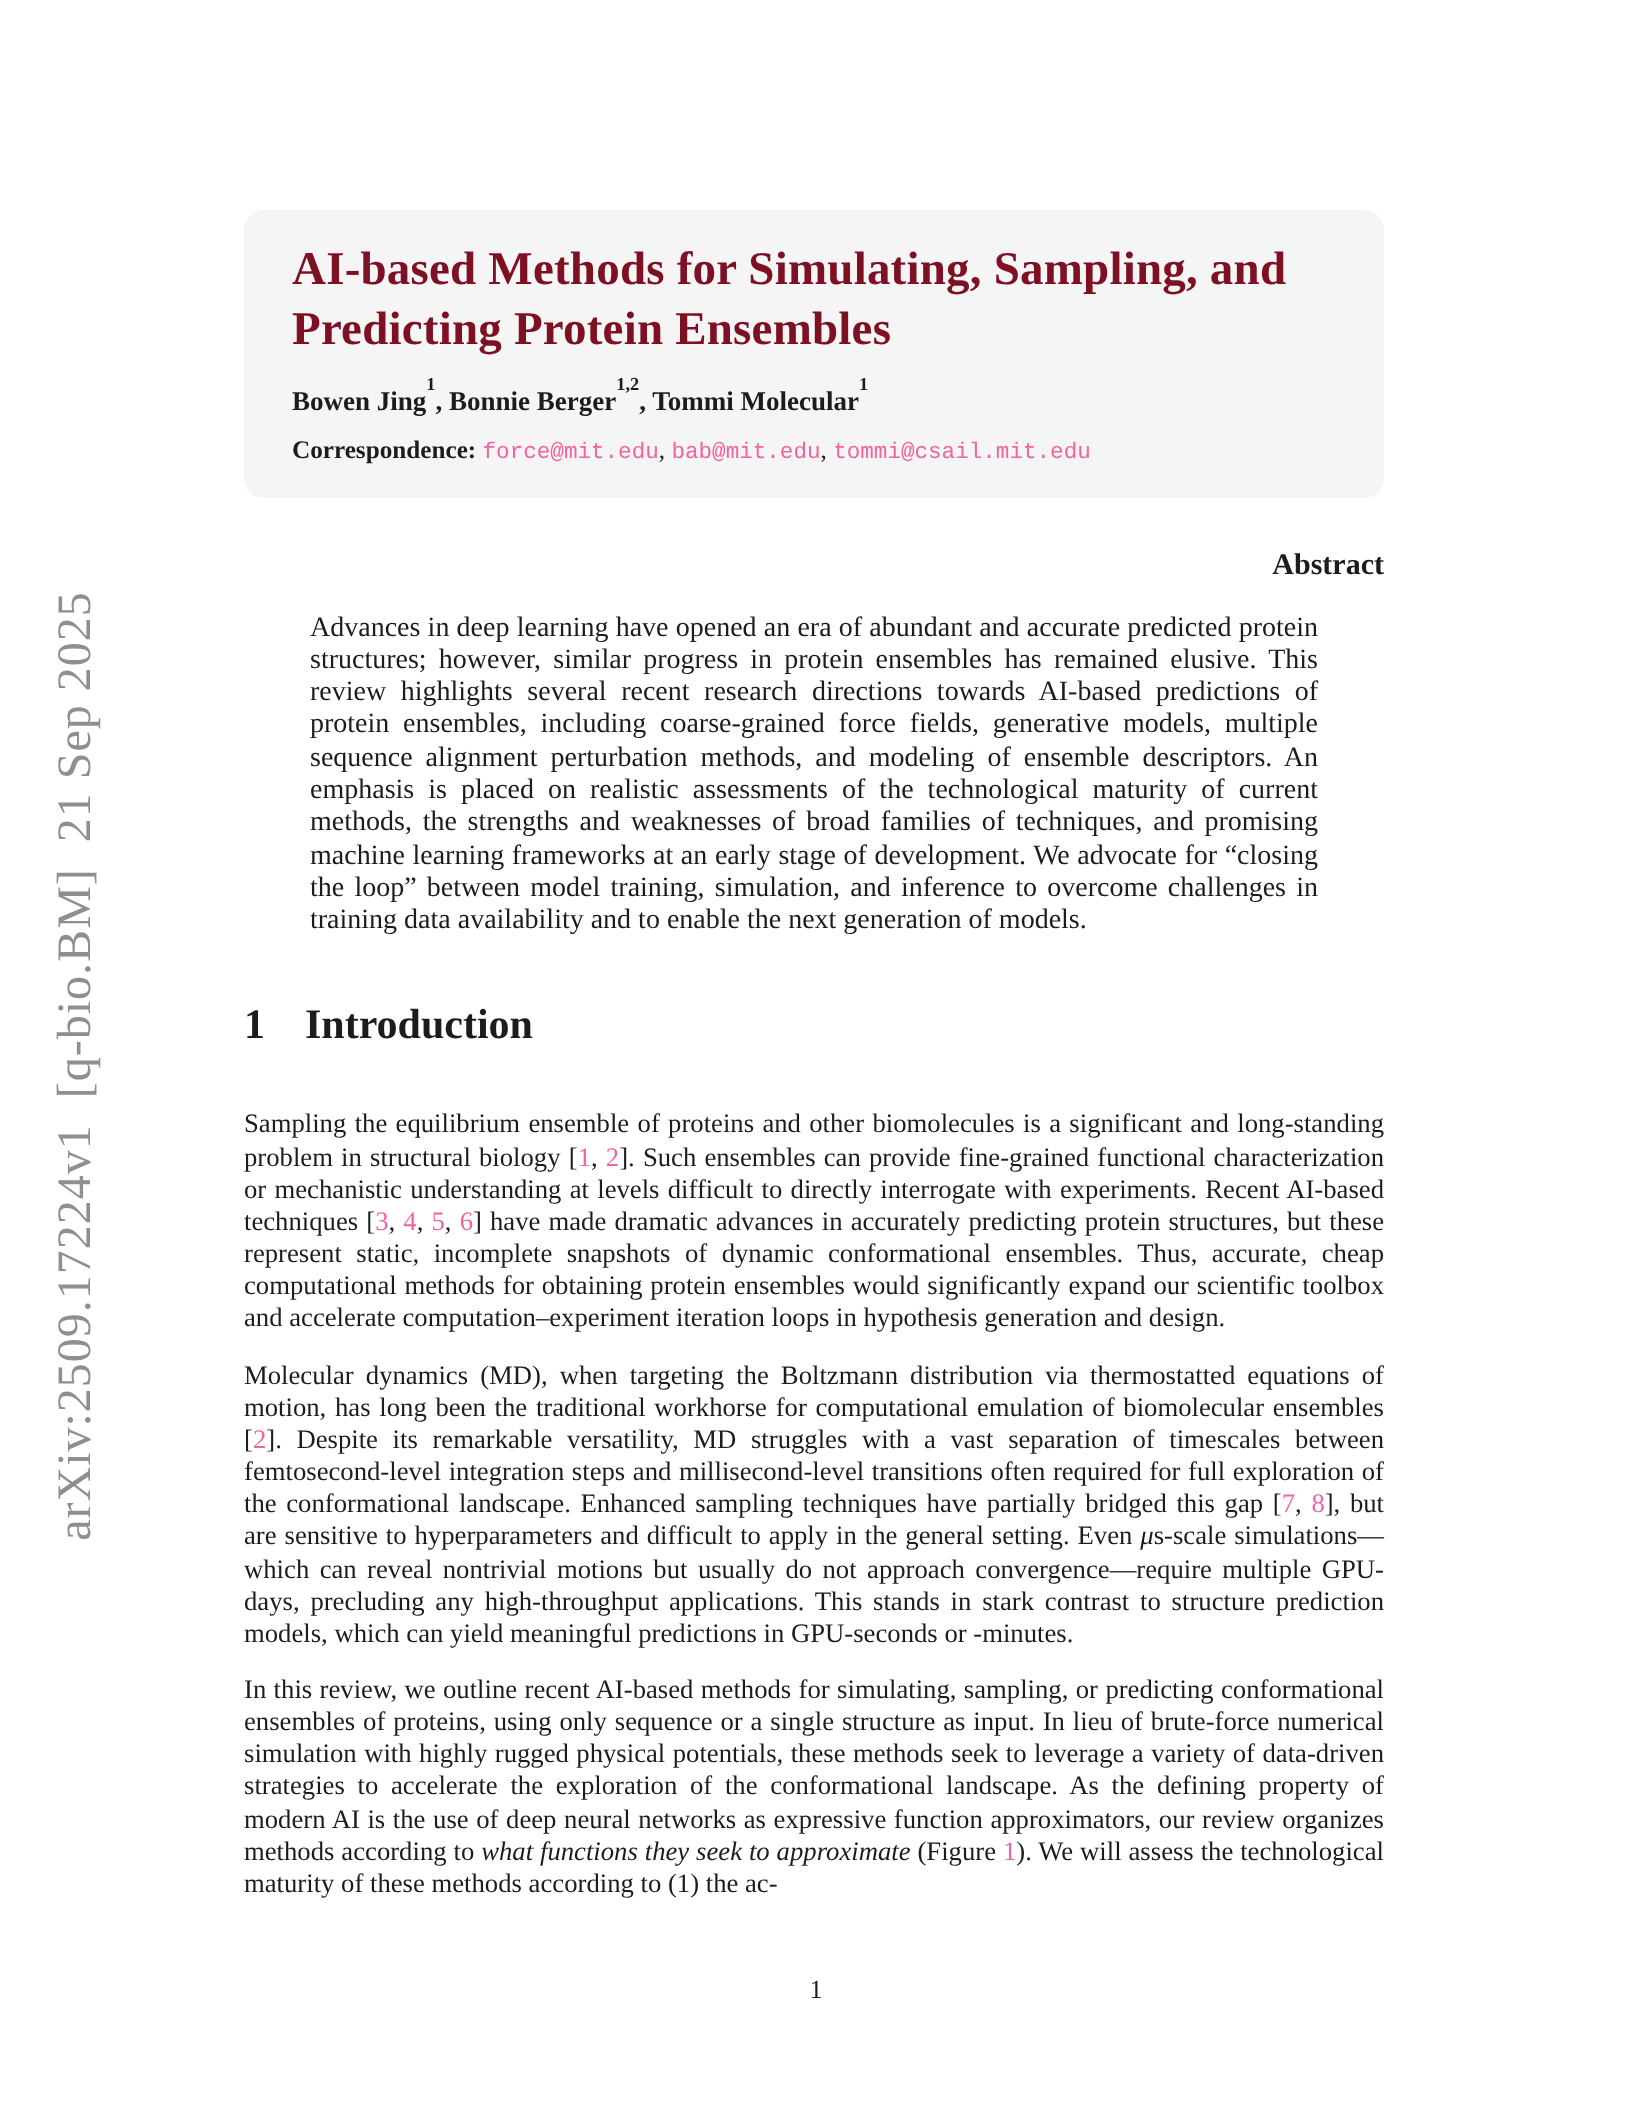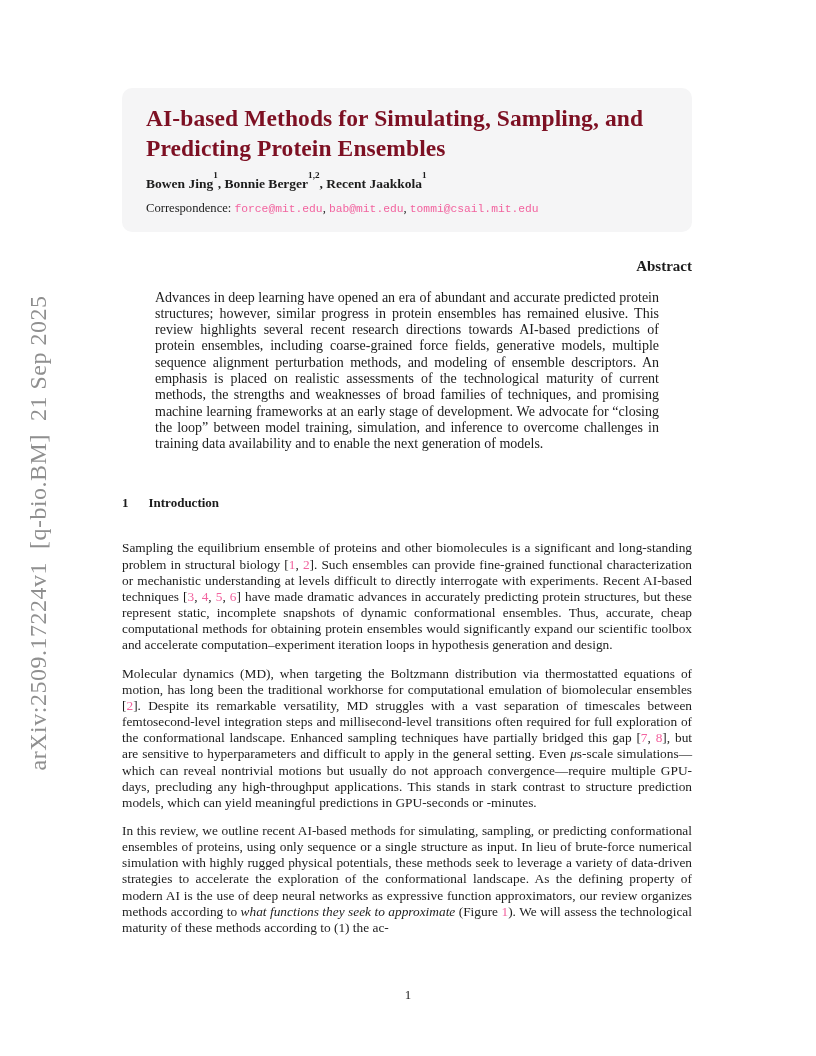--- a/index.html
+++ b/index.html
@@ -19,42 +19,42 @@
     width:560px; height:30px;
     transform:rotate(-90deg);
     text-align:center;
     font-size:24px;
     color:#8f8f8f;
     white-space:pre;
     letter-spacing:0.5px;
   }
 
   
-  .main { position:absolute; left:122px; top:88px; width:570px; }
+  .main { position:absolute; left:122px; top:105px; width:570px; }
 
   
   .header-card {
     background:#f5f5f6;
     border-radius:10px;
     padding:15px 24px 16px 24px;
     box-sizing:border-box;
     width:570px;
   }
   .paper-title {
     color:#7d1023;
     font-weight:bold;
     font-size:23.5px;
     line-height:30px;
     letter-spacing:0.1px;
   }
   .authors-line { margin-top:11px; font-size:13.5px; font-weight:bold; }
   sup.s { font-size:68%; position:relative; top:-0.45em; }
   .affiliations { margin-top:7px; font-size:12.6px; line-height:17px; }
   .correspondence { margin-top:9px; font-size:12.6px; }
-  .correspondence .label { font-weight:normal; }
+  .correspondence .label { font-weight:bold; }
   .email {
     font-family:"Liberation Mono", monospace;
     font-size:11.3px;
     color:#f2639f;
   }
 
   
   .abstract-heading {
     margin-top:26px;
     text-align:right;
@@ -62,21 +62,21 @@
     font-size:15px;
   }
   .abstract-text {
     margin:15px 33px 16px 33px;
     font-size:14px;
     line-height:16.3px;
     text-align:justify;
   }
 
   
-  .section-heading { margin-top:43px; font-size:13px; font-weight:bold; }
+  .section-heading { margin-top:31px; font-size:21px; font-weight:bold; }
   .section-number { margin-right:20px; }
 
   
   .body-paragraph {
     margin:12px 0 0 0;
     font-size:13.35px;
     line-height:16.15px;
     text-align:justify;
   }
   .body-paragraph:first-of-type { margin-top:29px; }
@@ -99,21 +99,21 @@
   <div class="watermark">arXiv:2509.17224v1  [q-bio.BM]  21 Sep 2025</div>
 
   <div class="main">
 
     <div class="header-card">
       <div class="paper-title">AI-based Methods for Simulating, Sampling, and Predicting Protein Ensembles</div>
 
       <div class="authors-line">
         <span><span>Bowen Jing</span><sup class="s">1</sup><span>, </span></span>
         <span><span>Bonnie Berger</span><sup class="s">1,2</sup><span>, </span></span>
-        <span><span>Recent Jaakkola</span><sup class="s">1</sup><span></span></span>
+        <span><span>Tommi Molecular</span><sup class="s">1</sup><span></span></span>
       </div>
 
       <div class="affiliations">
       </div>
 
       <div class="correspondence">
         <span class="label">Correspondence: </span><span class="email">force@mit.edu</span><span>, </span><span class="email">bab@mit.edu</span><span>, </span><span class="email">tommi@csail.mit.edu</span>
       </div>
     </div>
 

